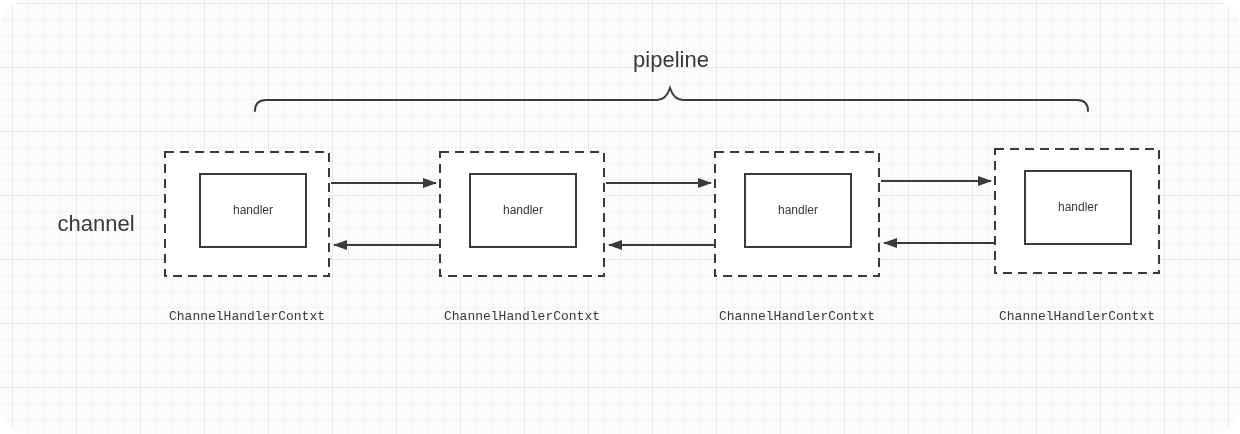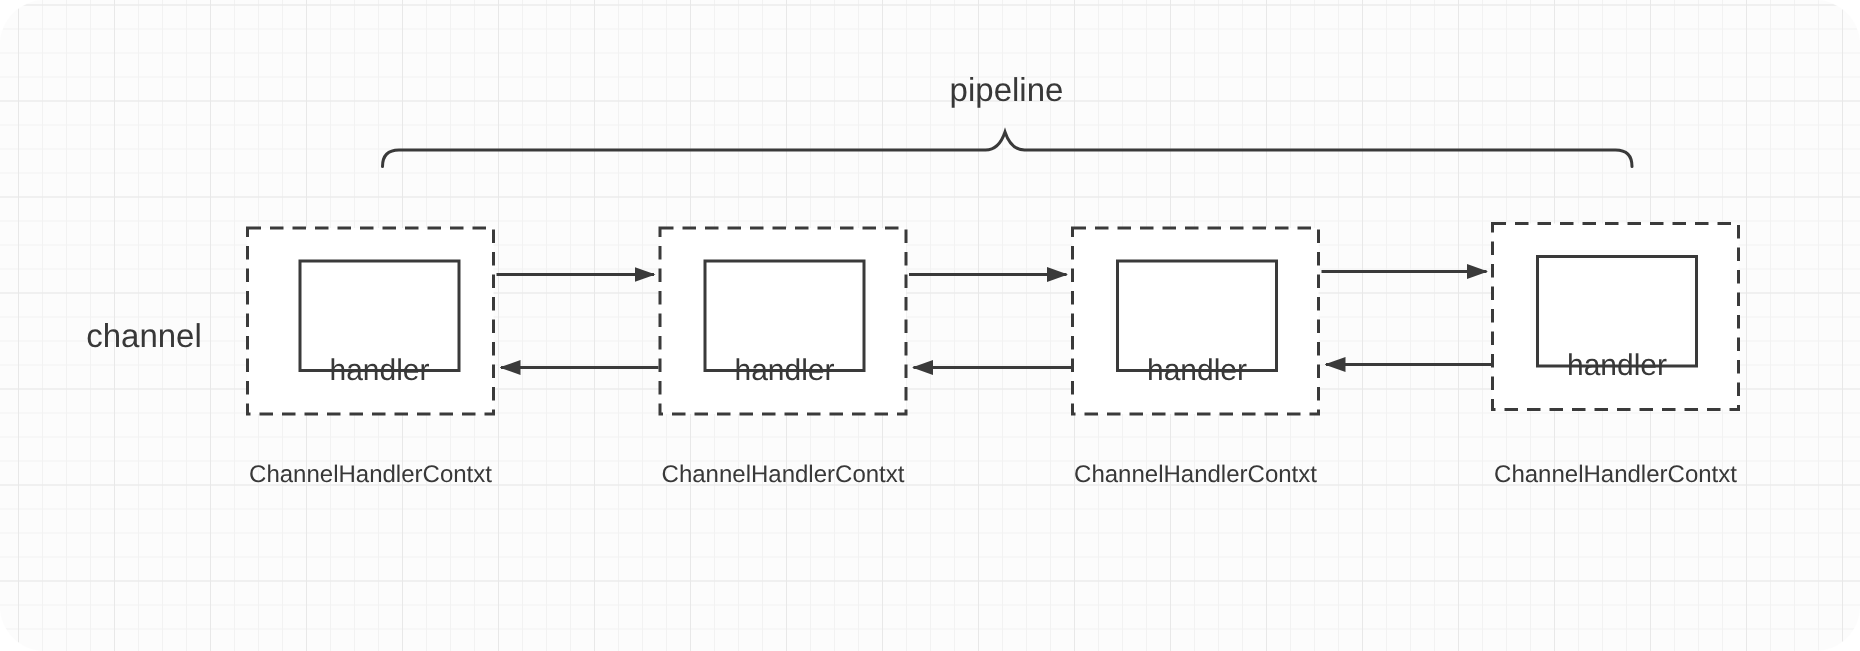--- a/index.html
+++ b/index.html
@@ -18,22 +18,22 @@
     background-size: 64px 64px, 64px 64px, 16px 16px, 16px 16px;
     background-position: 12px 3px;
     border-radius: 30px;
   }
   svg.overlay { position: absolute; left: 0; top: 0; display: block; }
   .label {
     position: absolute; transform: translateX(-50%);
     white-space: nowrap; color: #383838;
   }
   .lbl-lg      { font-size: 22px; line-height: 24px; }
-  .lbl-handler { font-size: 20px; line-height: 15px; margin-top: 37px; }
-  .lbl-caption { font-size: 16px; line-height: 18px; }
+  .lbl-handler { font-size: 12px; line-height: 15px; }
+  .lbl-caption { font-size: 13px; line-height: 18px; font-family: Liberation Mono, monospace; }
 </style>
 </head>
 <body>
 
 <div class="stage">
 
   <svg class="overlay" width="1240" height="434" viewBox="0 0 1240 434">
     <defs>
       <marker id="arrowhead" viewBox="0 0 14 10" markerWidth="14" markerHeight="10" refX="13" refY="5" orient="auto" markerUnits="userSpaceOnUse">
         <path d="M0,0 L14,5 L0,10 Z" fill="#3a3a3a"></path>

